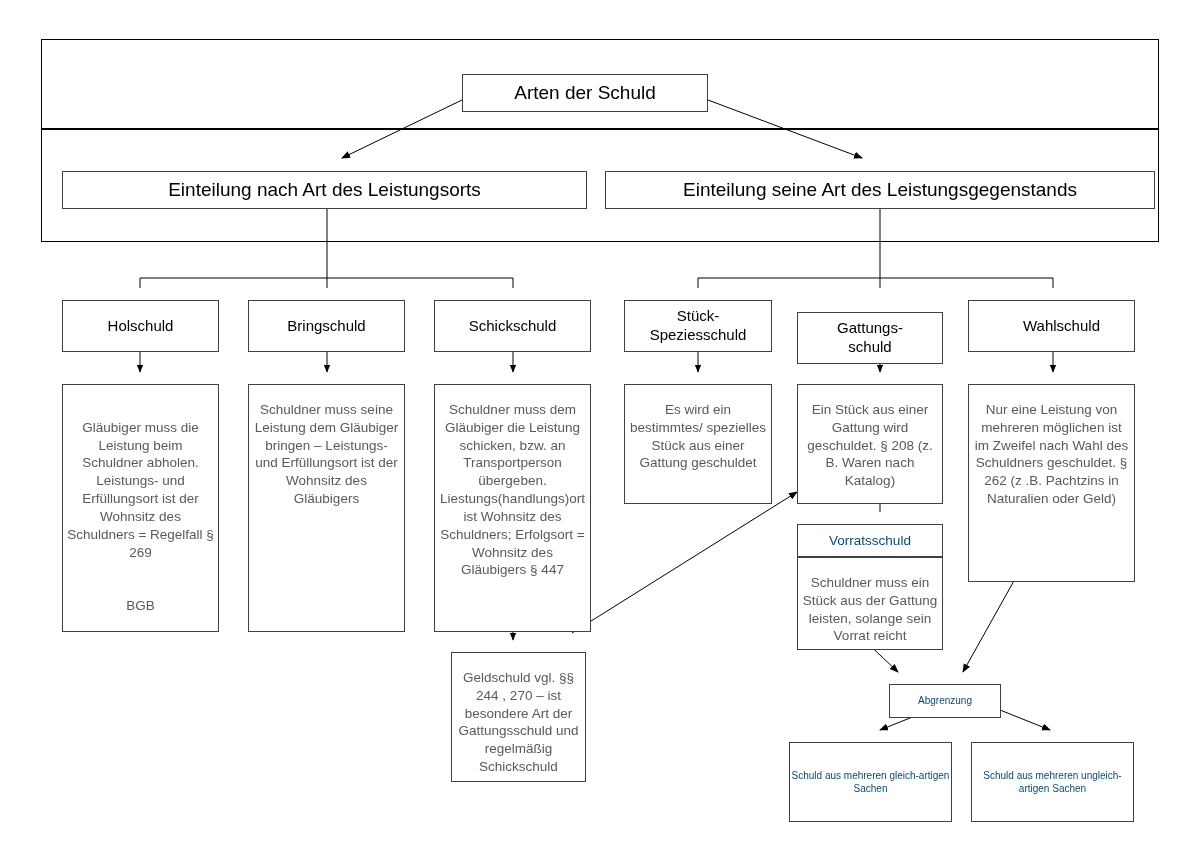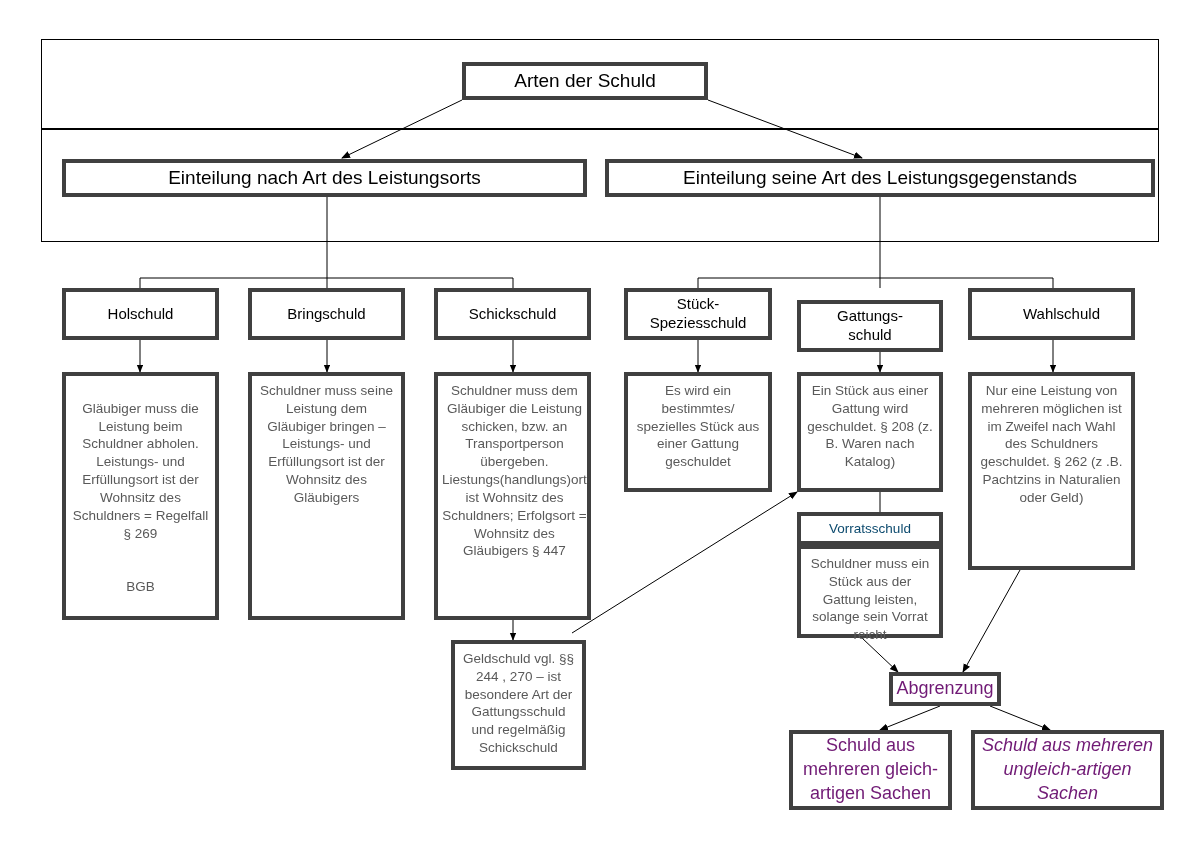--- a/index.html
+++ b/index.html
@@ -22,26 +22,27 @@
     position: absolute;
     left: 0;
     top: 0;
     width: 1200px;
     height: 848px;
     pointer-events: none;
   }
   .node {
     position: absolute;
     box-sizing: border-box;
-    border: 4px solid #404040;
+    border: 1px solid #404040;
     background: #ffffff;
     display: flex;
     align-items: center;
-    justify-content: flex-start;
+    justify-content: flex-end;
     text-align: center;
+    margin-top: 12px;
   }
   .node-text {
     display: block;
     width: 100%;
     text-align: center;
     white-space: pre-line;
   }
   
   .frame {
     position: absolute;
@@ -64,31 +65,31 @@
     font-size: 15px;
     color: #000000;
     line-height: 1.25;
   }
   
   .desc {
     font-size: 13.5px;
     color: #595959;
     line-height: 1.32;
     align-items: flex-start;
-    padding-top: 6px;
+    padding-top: 16px;
   }
   .desc .node-text { padding: 0 4px; }
   .small-head {
     font-size: 13.5px;
     color: #0c4a6e;
     line-height: 1.3;
   }
   .leaf {
-    font-size: 18px;
-    color: #701a75;
+    font-size: 10px;
+    color: #0c4a6e;
     line-height: 1.32;
   }
 </style>
 </head>
 <body>
 
 <div id="diagram-root">
 
   <div class="frame" style="left:41px; top:39px; width:1118px; height:90px;"></div>
   <div class="frame" style="left:41px; top:129px; width:1118px; height:113px;"></div>
@@ -213,17 +214,17 @@
     <span class="node-text">Geldschuld vgl. §§ 244 , 270 – ist besondere Art der Gattungsschuld und regelmäßig Schickschuld</span>
   </div>
 
   <div class="node leaf" style="left:889px; top:672px; width:112px; height:34px;">
     <span class="node-text">Abgrenzung</span>
   </div>
 
   <div class="node leaf" style="left:789px; top:730px; width:163px; height:80px;">
     <span class="node-text">Schuld aus mehreren gleich-artigen Sachen</span>
   </div>
-  <div class="node leaf" style="left:971px; top:730px; width:193px; height:80px;font-style:italic;">
+  <div class="node leaf" style="left:971px; top:730px; width:163px; height:80px;">
     <span class="node-text">Schuld aus mehreren ungleich-artigen Sachen</span>
   </div>
 
 </div>
 
 </body></html>

